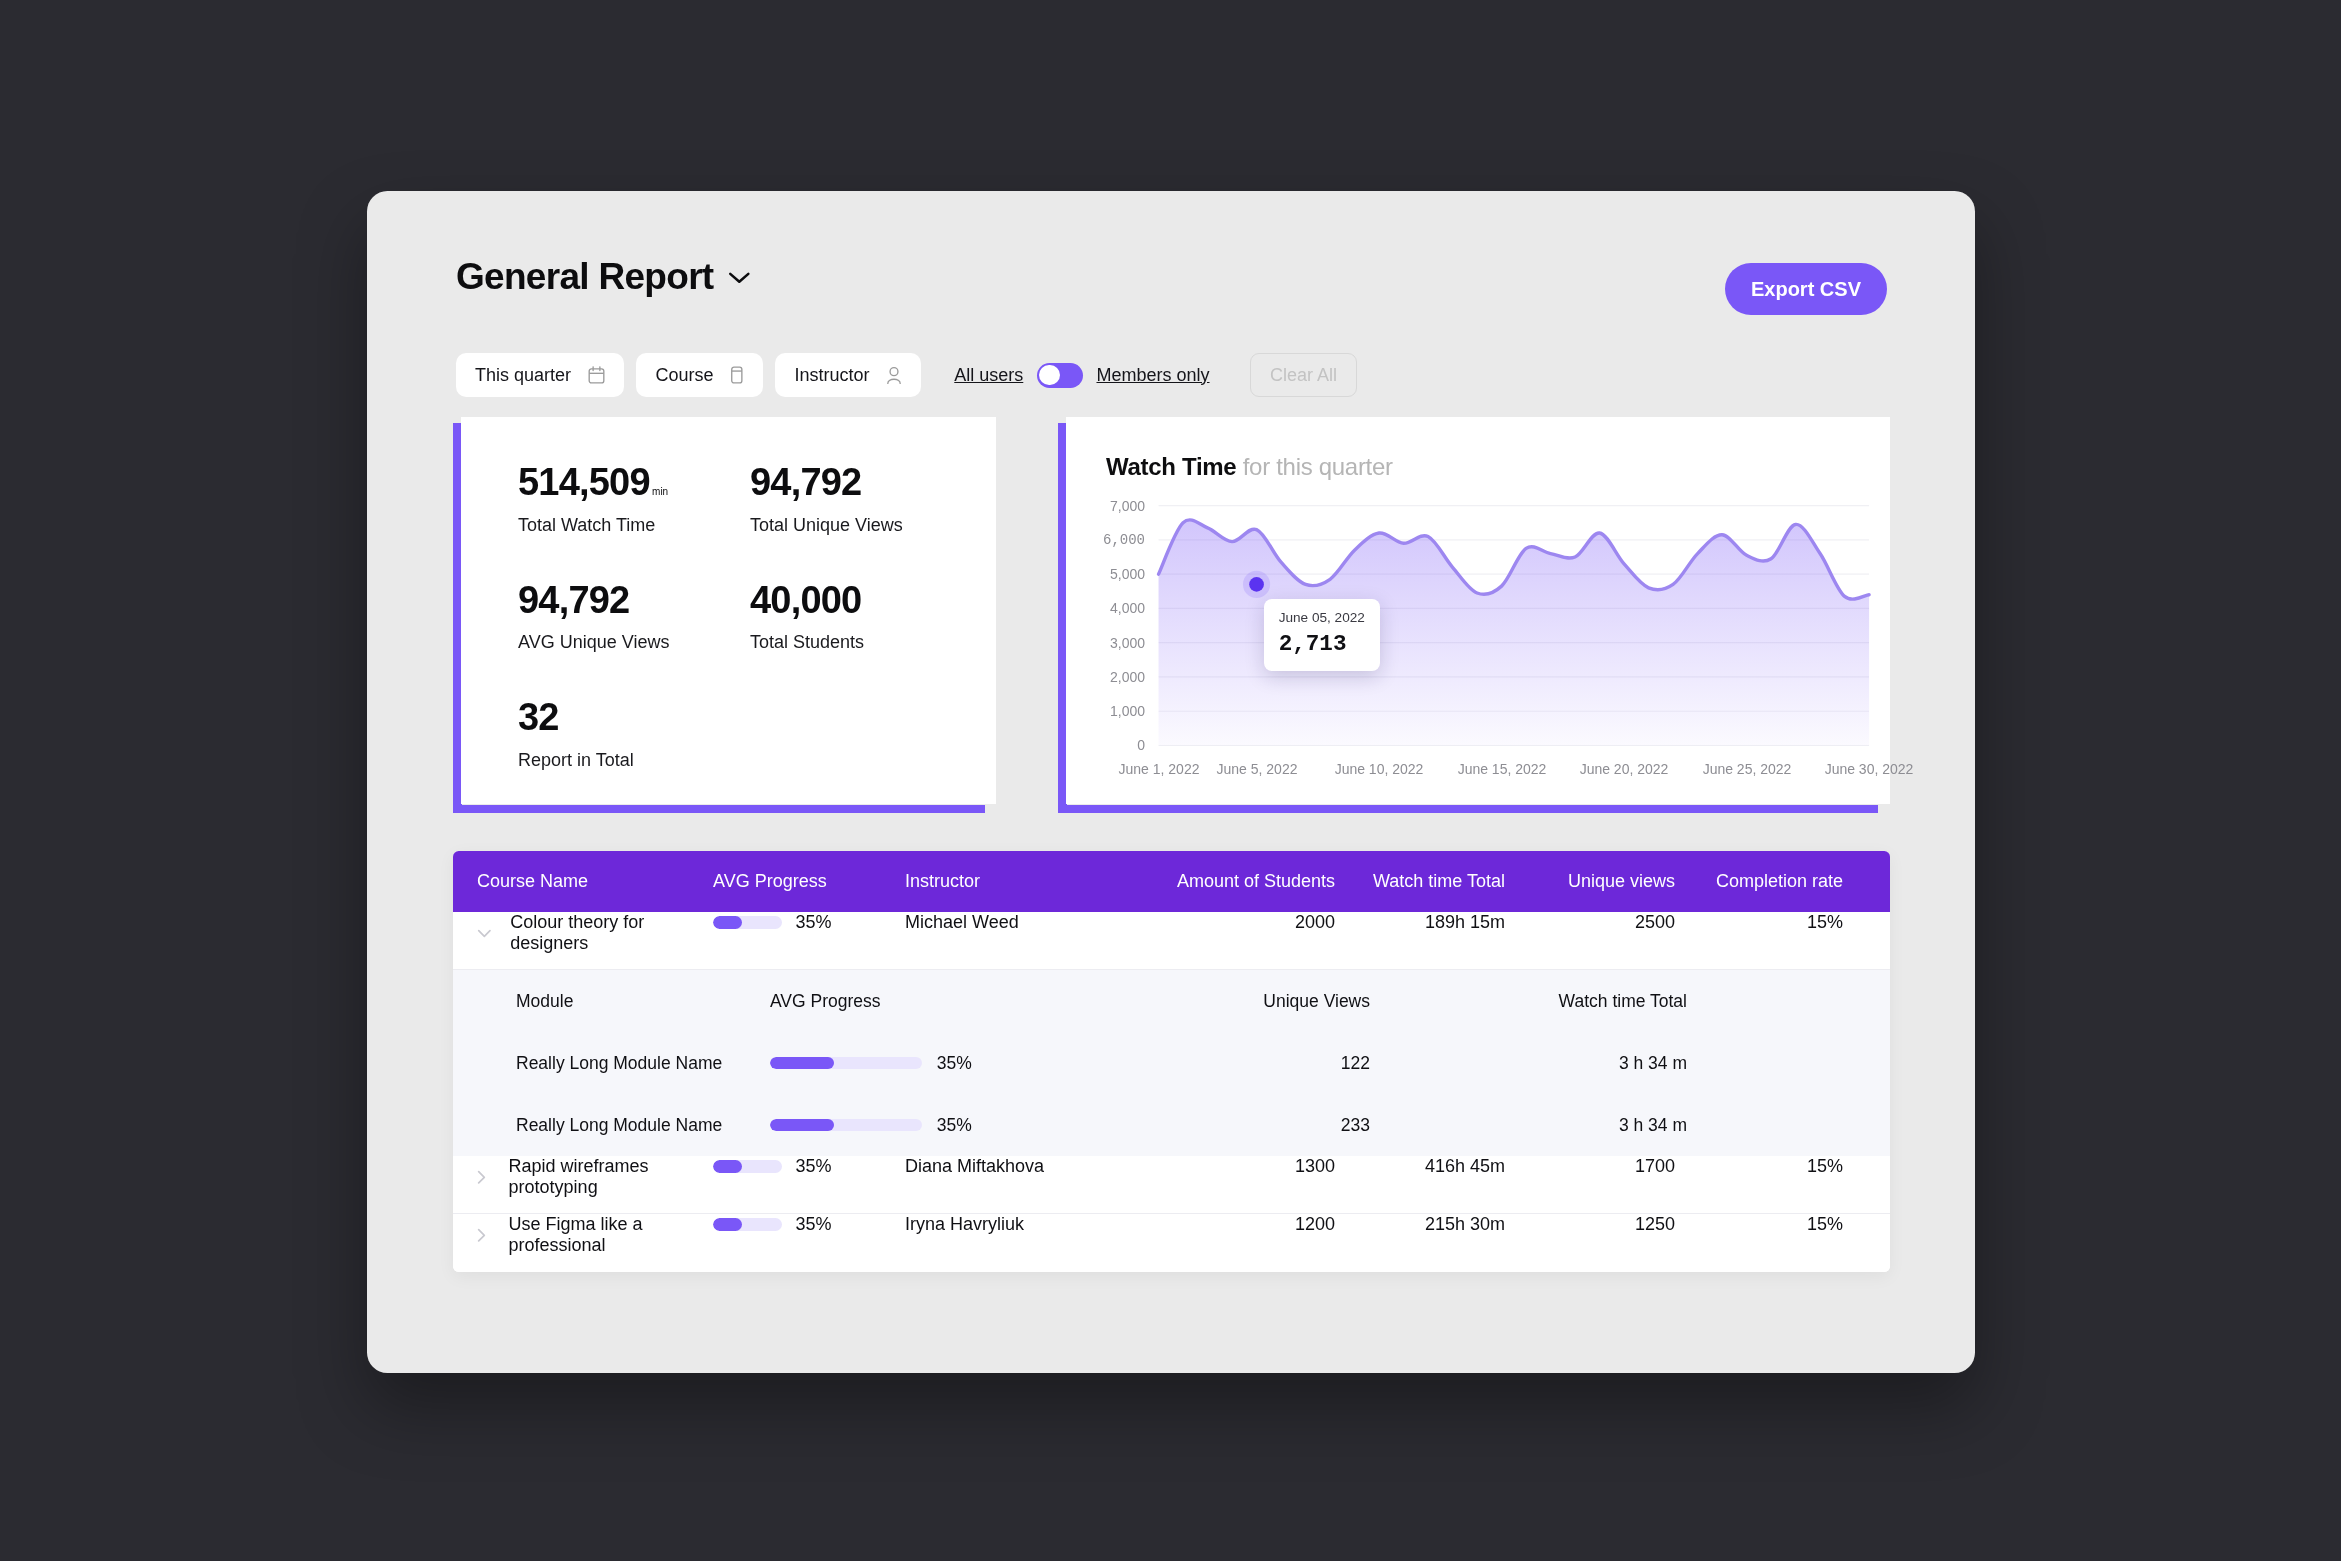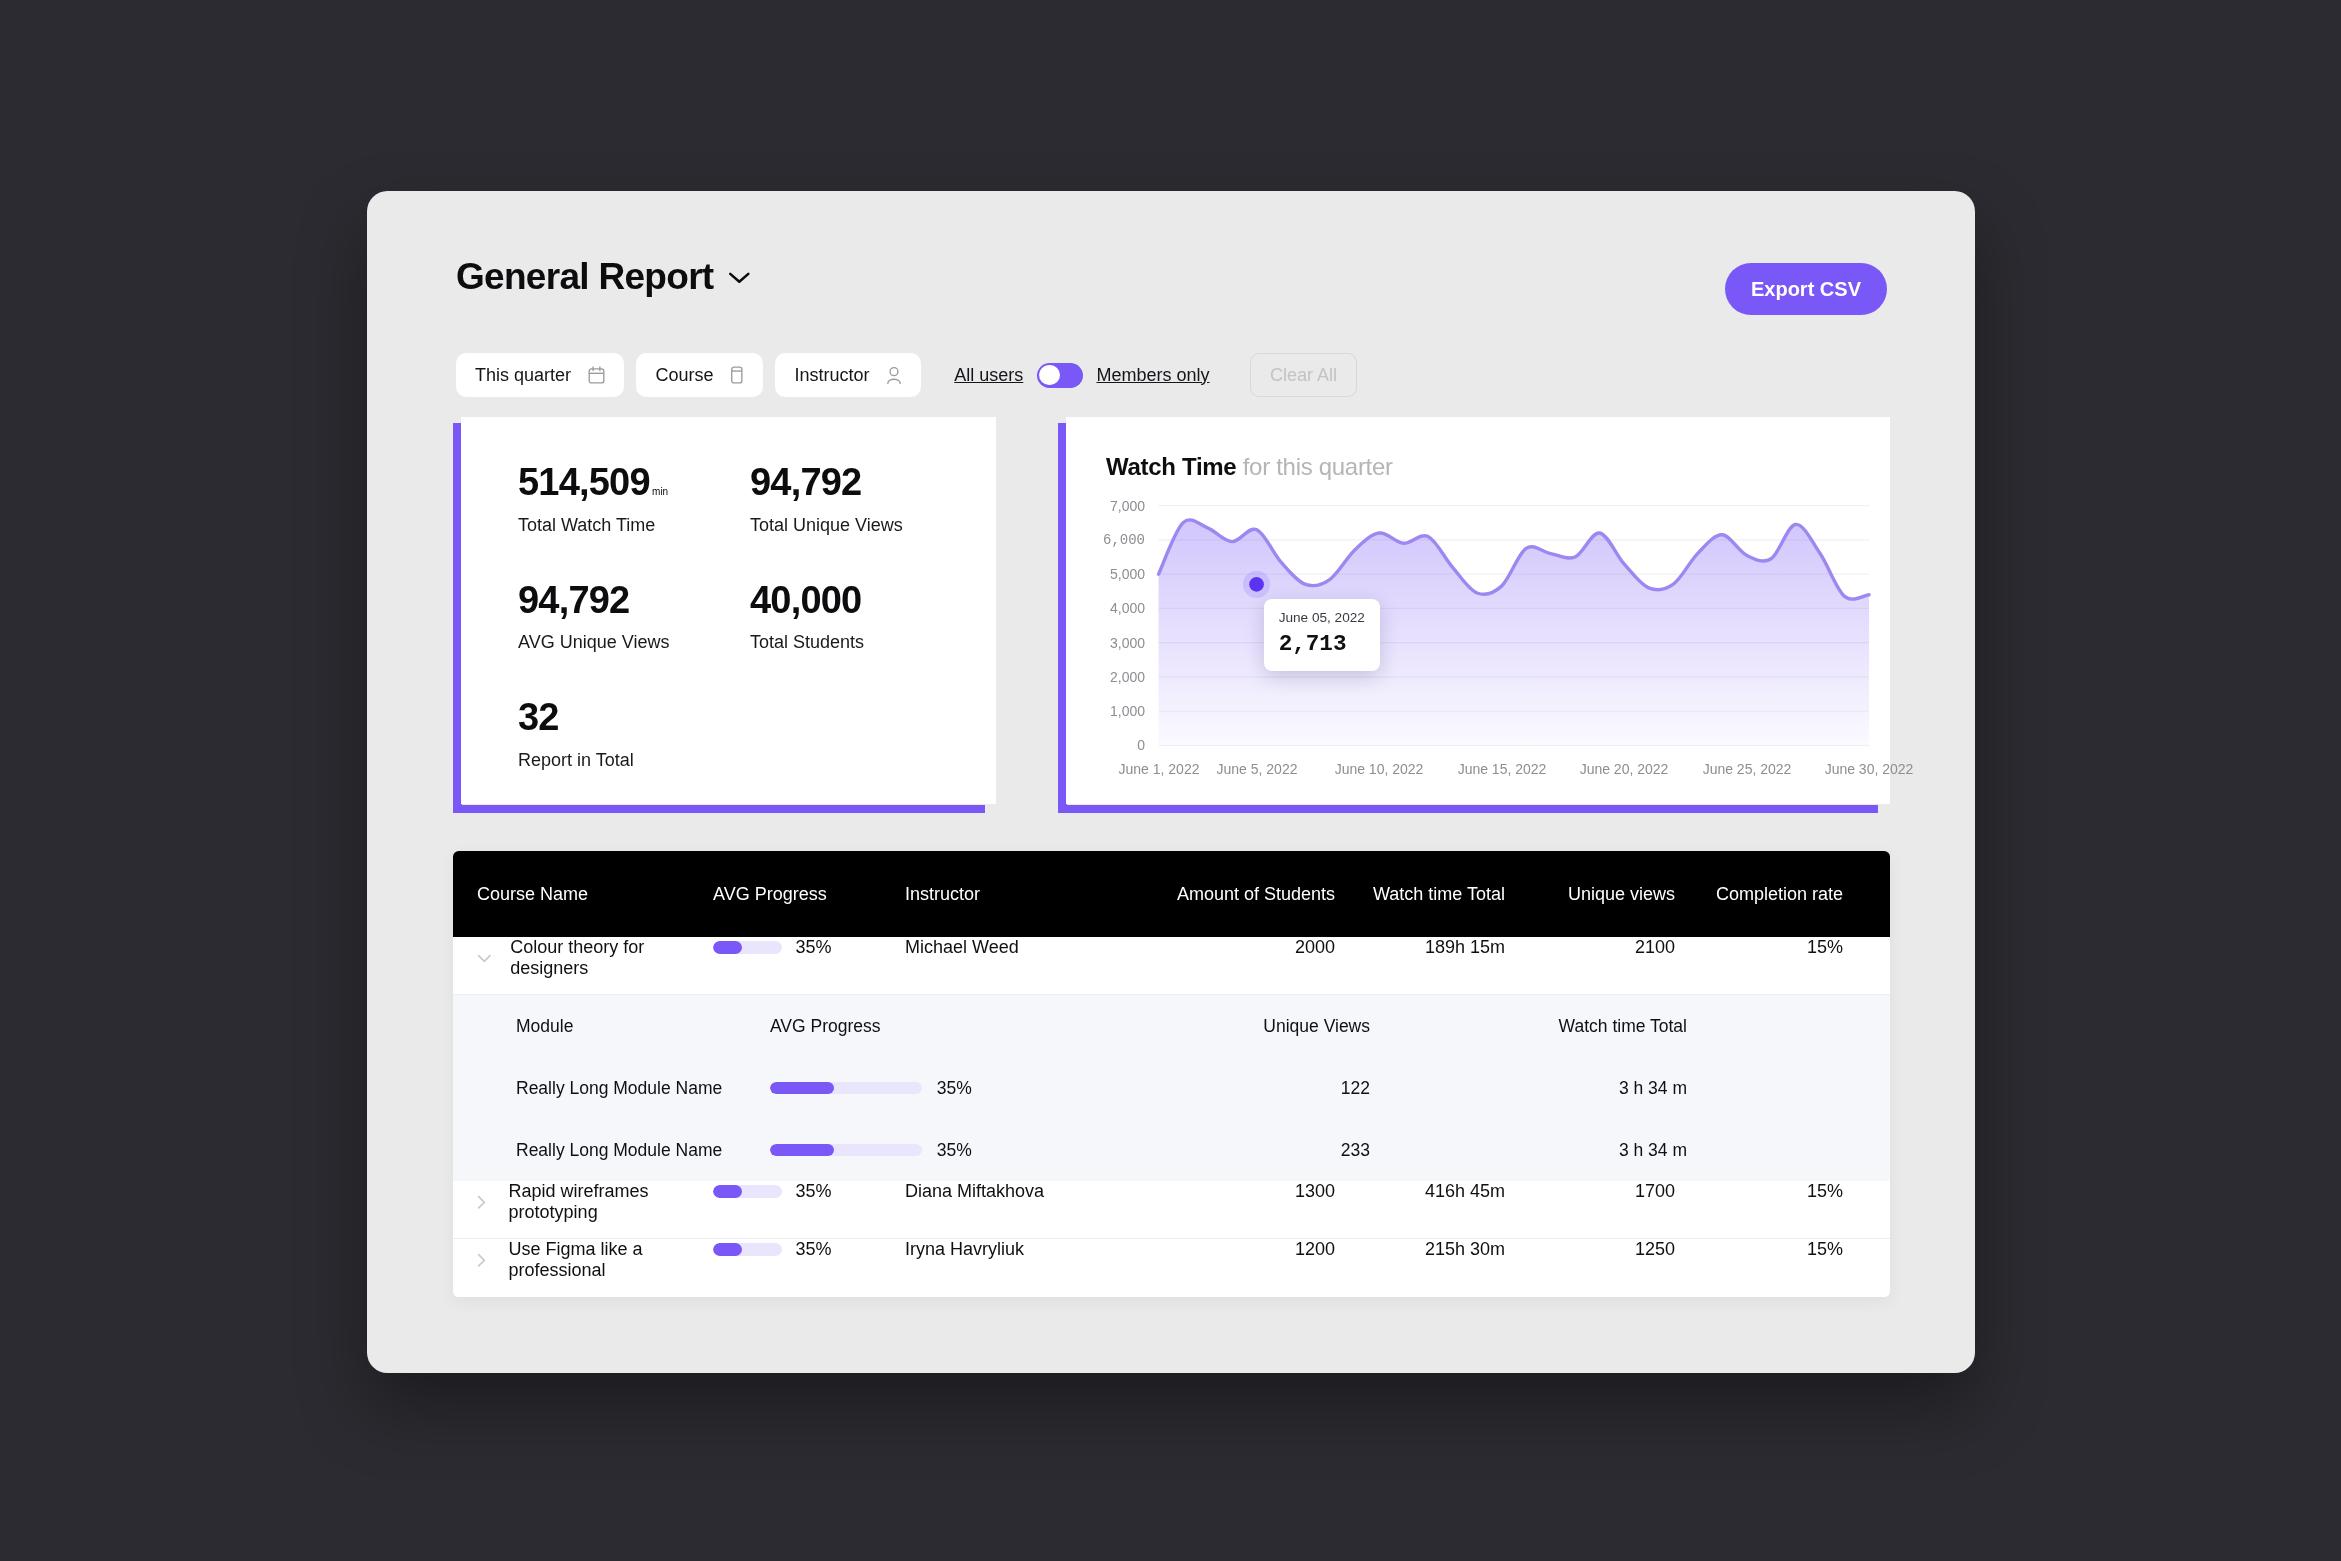--- a/index.html
+++ b/index.html
@@ -151,21 +151,21 @@
 
   
   #table{
     position:absolute; left:453px; top:851px;
     width:1437px;
     border-radius:5.7px; overflow:hidden;
     background:#fff;
     box-shadow:0 4.5px 17px rgba(0,0,0,.05);
   }
   #table-head{
-    background:#000000; color:#fff; height:86px;
+    background:#6d28d9; color:#fff; height:61px;
     display:flex; align-items:center;
   }
   #table-head .th{ font-size:18px; color:#fff; }
 
   .trow{
     display:flex; align-items:flex-start; height:58px;
     background:#fff; border-bottom:0.6px solid #ececf1;
   }
   .trow .td{ font-size:18px; color:#101014; }
   .chev-cell{ width:27px; display:flex; align-items:center; justify-content:flex-start; }
@@ -376,21 +376,21 @@
     </div>
     <div class="td c-prog">
       <span class="bar">
           <i id="bar-r0" style="width: 42%;"></i>
         </span>
       <span>35%</span>
     </div>
     <div class="td c-inst">Michael Weed</div>
     <div class="td c-stud">2000</div>
     <div class="td c-watch">189h 15m</div>
-    <div class="td c-uniq">2100</div>
+    <div class="td c-uniq">2500</div>
     <div class="td c-comp">15%</div>
   </div>
 
   <div id="subtable">
     <div class="sub-head">
       <div class="sth s-name">Module</div>
       <div class="sth s-prog">AVG Progress</div>
       <div class="sth s-uniq">Unique Views</div>
       <div class="sth s-watch">Watch time Total</div>
     </div>

